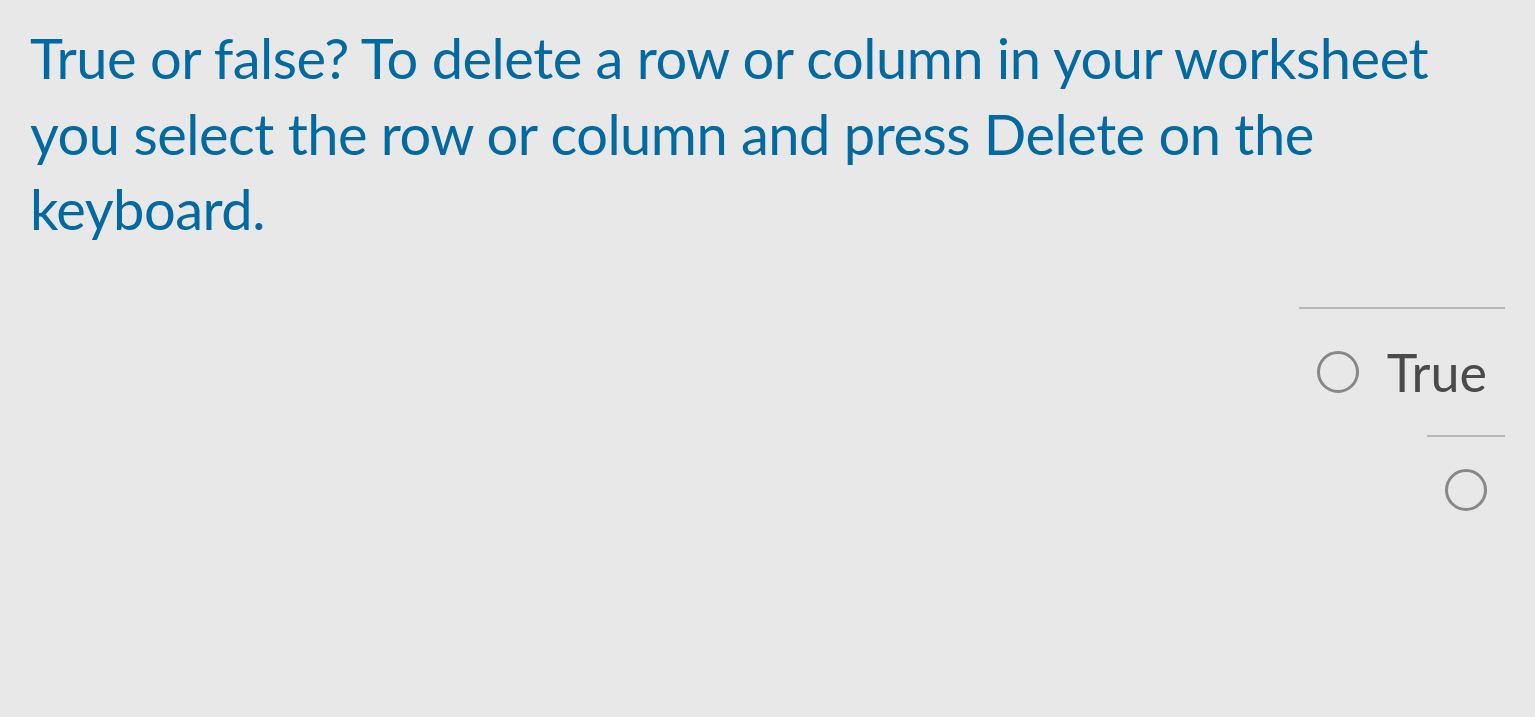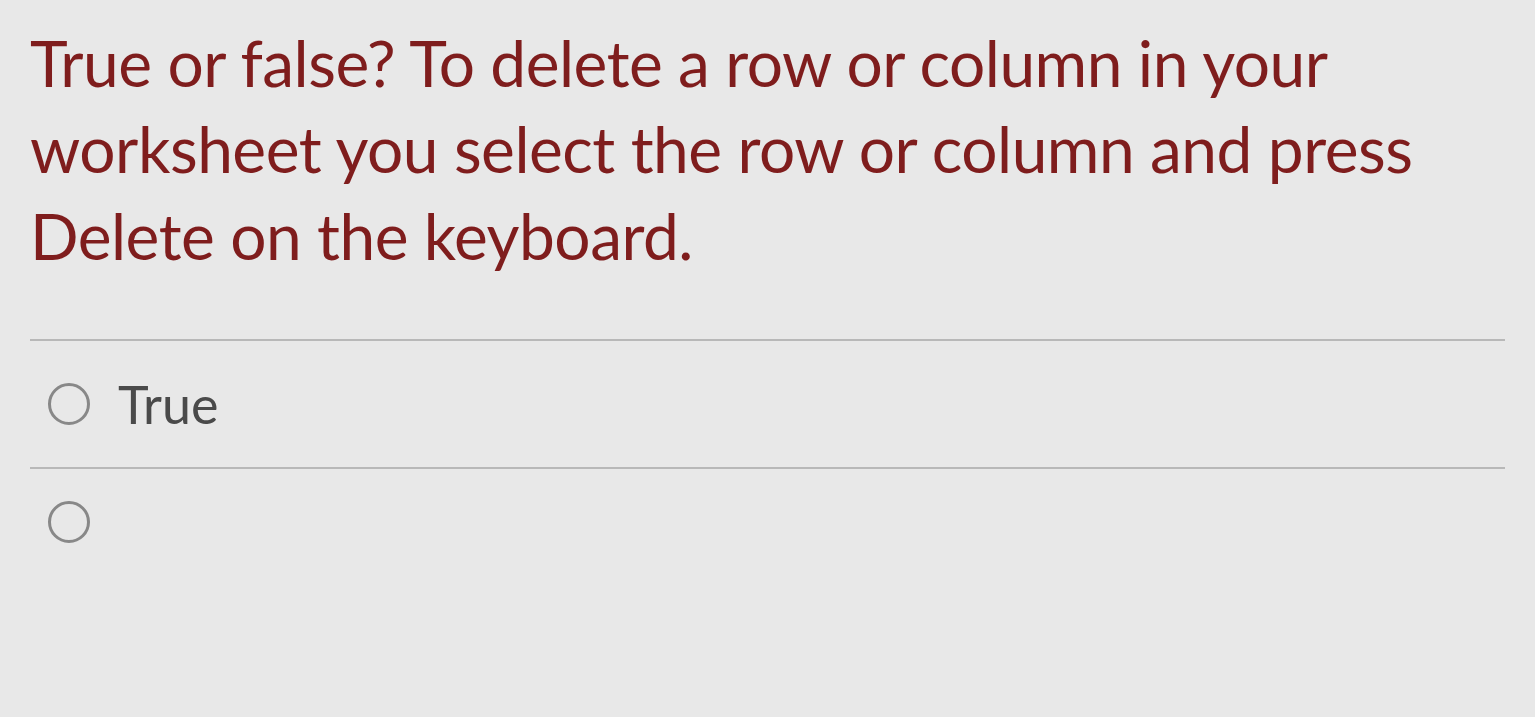--- a/index.html
+++ b/index.html
@@ -9,30 +9,31 @@
     }
     body {
       font-family: -apple-system, BlinkMacSystemFont, "Segoe UI", "Lato", "Helvetica Neue", Arial, sans-serif;
       background: #e8e8e8;
       width: 1535px;
       height: 717px;
       padding: 20px 30px;
       color: #3d3d3d;
     }
     .question-text {
-      font-size: 64px;
+      font-size: 56px;
       line-height: 1.35;
-      color: #7f1d1d;
+      color: #0369a1;
       font-weight: 400;
       margin-bottom: 60px;
       letter-spacing: -0.5px;
     }
     .options {
       display: flex;
       flex-direction: column;
+      align-items: flex-end;
     }
     .option-row {
       display: flex;
       align-items: center;
       gap: 28px;
       padding: 32px 18px;
       border-top: 2px solid #b8b8b8;
       cursor: pointer;
     }
     .radio-circle {

